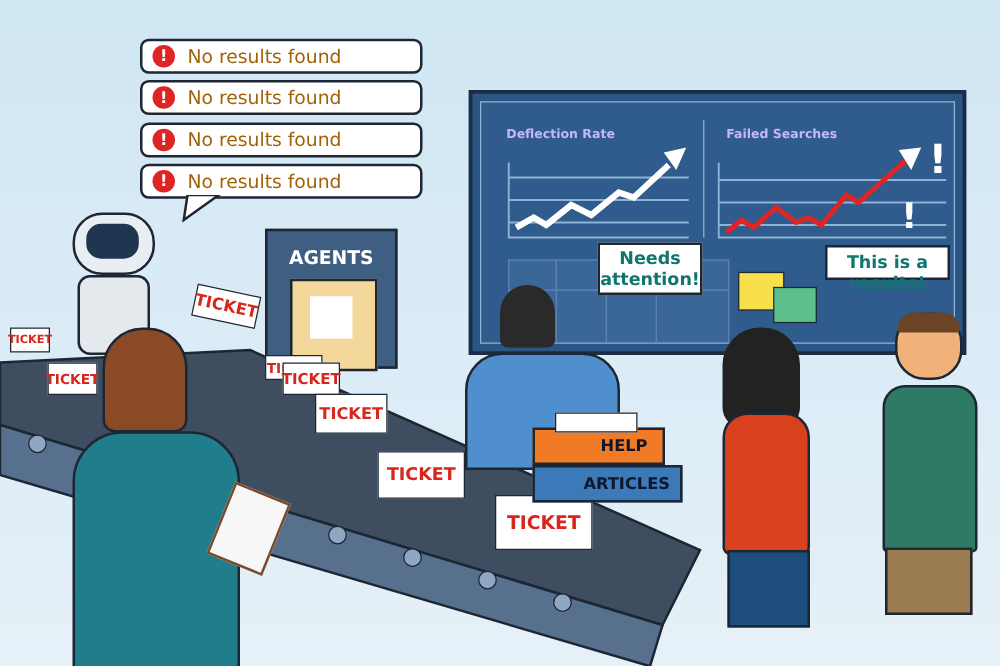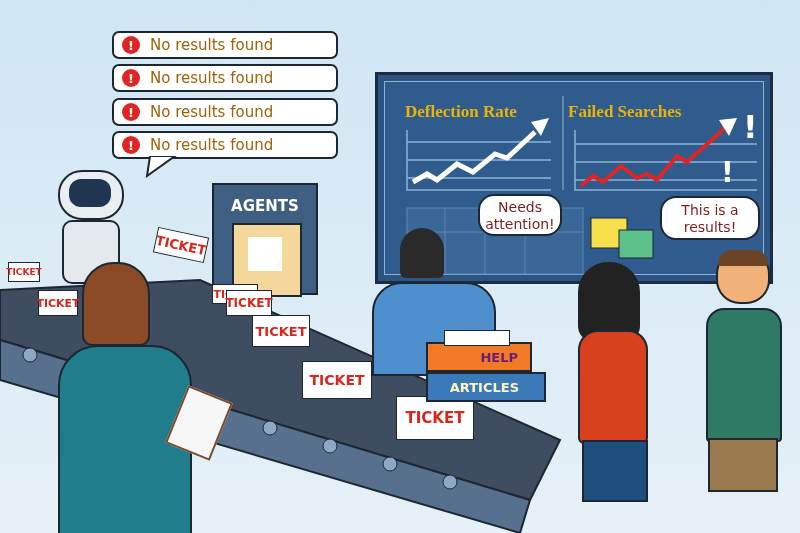--- a/index.html
+++ b/index.html
@@ -5,22 +5,22 @@
   html,body{margin:0;padding:0;}
   body{width:800px;height:533px;overflow:hidden;position:relative;
     background:linear-gradient(180deg,#cfe6f3 0%,#dcecf6 55%,#e6f0f7 100%);
     font-family:"DejaVu Sans",sans-serif;}
   .abs{position:absolute;}
   .bubble{position:absolute;left:112px;width:226px;height:28px;background:#fff;border:2px solid #1d2633;border-radius:7px;box-sizing:border-box;display:flex;align-items:center;}
   .bubble .ex{width:18px;height:18px;border-radius:50%;background:#e02424;color:#fff;font-weight:bold;font-size:13px;display:flex;align-items:center;justify-content:center;margin-left:8px;margin-right:10px;}
   .bubble .txt{font-size:15px;color:#a16207;}
   .board{left:375px;top:72px;width:398px;height:212px;background:#2b5582;border:3px solid #1a2d44;box-sizing:border-box;}
   .board-inner{position:absolute;left:6px;top:6px;right:6px;bottom:6px;background:#2f5c8c;border:1px solid #8fb3d6;}
-  .title{position:absolute;color:#eab308;font-weight:bold;font-size:17px;font-family:Liberation Serif, serif;}
-  .speech{position:absolute;background:#fff;border:2px solid #1d2633;border-radius:16px;box-sizing:border-box;text-align:center;font-size:14px;font-weight:normal;color:#7f1d1d;line-height:17px;}
+  .title{position:absolute;color:#c4b5fd;font-weight:bold;font-size:10px;}
+  .speech{position:absolute;background:#fff;border:2px solid #1d2633;border-radius:0;box-sizing:border-box;text-align:center;font-size:14px;font-weight:bold;color:#0f766e;line-height:17px;}
   .ticket{position:absolute;background:#fff;border:1.5px solid #1d2633;color:#d8261c;font-weight:bold;font-size:13px;display:flex;align-items:center;justify-content:center;box-sizing:border-box;}
 </style>
 </head>
 <body>
 
 <div class="bubble" style="top:31px">
   <span class="ex">!</span>
   <span class="txt">No results found</span>
 </div>
 <div class="bubble" style="top:64px">
@@ -35,21 +35,21 @@
   <span class="ex">!</span>
   <span class="txt">No results found</span>
 </div>
 <svg class="abs" style="left:145px;top:156px" width="40" height="22">
     <path d="M5 0 L2 20 L30 0 Z" fill="#fff" stroke="#1d2633" stroke-width="2"></path>
   </svg>
 
 <div class="abs board">
   <div class="board-inner">
     <div class="title" style="left:20px;top:20px">Deflection Rate</div>
-    <div class="title" style="left:183px;top:20px">Failed Searches</div>
+    <div class="title" style="left:196px;top:20px">Failed Searches</div>
     <svg class="abs" style="left:0;top:0" width="386" height="200">
       <line x1="178" y1="14" x2="178" y2="108" stroke="#8fb3d6" stroke-width="1"></line>
       <g stroke="#8fb3d6" stroke-width="1.5" fill="none">
         <polyline points="22,48 22,108 166,108"></polyline>
         <line x1="22" y1="60" x2="166" y2="60"></line>
           <line x1="22" y1="78" x2="166" y2="78"></line>
           <line x1="22" y1="96" x2="166" y2="96"></line>
         <polyline points="190,48 190,108 372,108"></polyline>
         <line x1="190" y1="62" x2="372" y2="62"></line>
           <line x1="190" y1="80" x2="372" y2="80"></line>
@@ -71,21 +71,21 @@
       <rect x="206" y="136" width="36" height="30" fill="#f7e04b" stroke="#1d2633"></rect>
       <rect x="234" y="148" width="34" height="28" fill="#5cc08a" stroke="#1d2633"></rect>
     </svg>
   </div>
 </div>
 
 <div class="speech" style="left:478px;top:194px;width:84px;height:42px;padding-top:3px">
   <div>Needs</div>
   <div>attention!</div>
 </div>
-<div class="speech" style="left:660px;top:196px;width:100px;height:44px;padding-top:4px">
+<div class="speech" style="left:660px;top:196px;width:100px;height:28px;padding-top:4px">
   <div>This is a</div>
   <div>results!</div>
 </div>
 
 <div class="abs" style="left:212px;top:183px;width:106px;height:112px;background:#3e5e82;border:2px solid #1d2633;box-sizing:border-box">
   <div class="abs" style="left:0;right:0;top:12px;text-align:center;color:#fff;font-weight:bold;font-size:15px">AGENTS</div>
   <div class="abs" style="left:18px;top:38px;width:66px;height:70px;background:#f4d79a;border:2px solid #1d2633">
     <div class="abs" style="left:14px;top:12px;width:34px;height:34px;background:#fff"></div>
   </div>
 </div>
@@ -119,22 +119,22 @@
 <div class="ticket" style="left:302px;top:361px;width:70px;height:38px;font-size:14px">TICKET</div>
 <div class="ticket" style="left:396px;top:396px;width:78px;height:44px;font-size:15px">TICKET</div>
 
 <div class="abs" style="left:82px;top:262px;width:64px;height:80px;background:#8a4a25;border:2px solid #1d2633;border-radius:32px 32px 10px 10px"></div>
 <div class="abs" style="left:58px;top:345px;width:130px;height:188px;background:#1f7d8c;border:2px solid #1d2633;border-radius:40px 40px 0 0"></div>
 <div class="abs" style="left:175px;top:392px;width:44px;height:58px;background:#f7f7f7;border:2px solid #7a4a2a;transform:rotate(22deg)"></div>
 
 <div class="abs" style="left:400px;top:228px;width:44px;height:50px;background:#2a2a2a;border-radius:22px 22px 6px 6px"></div>
 <div class="abs" style="left:372px;top:282px;width:120px;height:90px;background:#4f8fce;border:2px solid #1d2633;border-radius:30px 30px 0 0"></div>
 
-<div class="abs" style="left:426px;top:342px;width:106px;height:30px;background:#f07a25;border:2px solid #1d2633;display:flex;align-items:center;justify-content:flex-end;padding-right:12px;box-sizing:border-box;color:#701a75;font-weight:bold;font-size:13px">HELP</div>
-<div class="abs" style="left:426px;top:372px;width:120px;height:30px;background:#3b79b8;border:2px solid #1d2633;display:flex;align-items:center;justify-content:flex-end;padding-right:25px;box-sizing:border-box;color:#fef9c3;font-weight:bold;font-size:13px">ARTICLES</div>
+<div class="abs" style="left:426px;top:342px;width:106px;height:30px;background:#f07a25;border:2px solid #1d2633;display:flex;align-items:center;justify-content:flex-end;padding-right:12px;box-sizing:border-box;color:#0f172a;font-weight:bold;font-size:13px">HELP</div>
+<div class="abs" style="left:426px;top:372px;width:120px;height:30px;background:#3b79b8;border:2px solid #1d2633;display:flex;align-items:center;justify-content:flex-end;padding-right:8px;box-sizing:border-box;color:#0f172a;font-weight:bold;font-size:13px">ARTICLES</div>
 <div class="abs" style="left:444px;top:330px;width:64px;height:14px;background:#fff;border:1.5px solid #1d2633"></div>
 
 <div class="abs" style="left:578px;top:262px;width:62px;height:80px;background:#222;border-radius:30px 30px 16px 16px"></div>
 <div class="abs" style="left:578px;top:330px;width:66px;height:110px;background:#d9411e;border:2px solid #1d2633;border-radius:20px 20px 6px 6px"></div>
 <div class="abs" style="left:582px;top:440px;width:62px;height:58px;background:#1e4e7e;border:2px solid #1d2633"></div>
 
 <div class="abs" style="left:716px;top:250px;width:50px;height:50px;background:#f1b27a;border:2px solid #1d2633;border-radius:24px">
   <div class="abs" style="left:0;top:-2px;width:50px;height:16px;background:#6b4426;border-radius:24px 24px 4px 4px"></div>
 </div>
 <div class="abs" style="left:706px;top:308px;width:72px;height:130px;background:#2f7a64;border:2px solid #1d2633;border-radius:18px 18px 4px 4px"></div>

